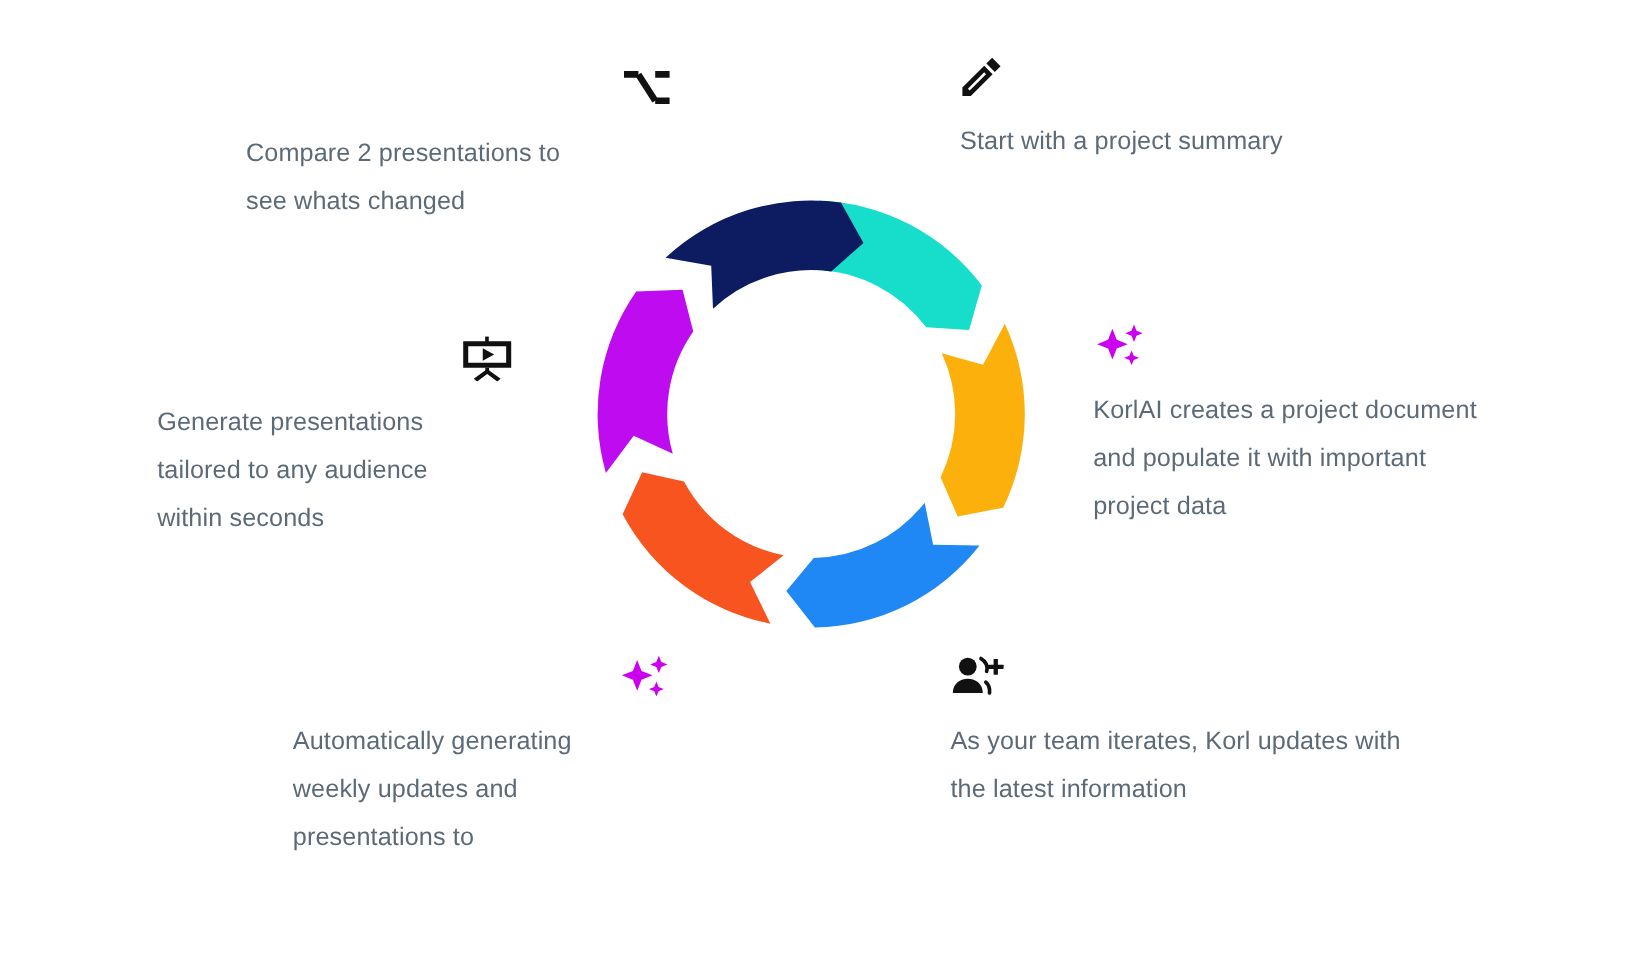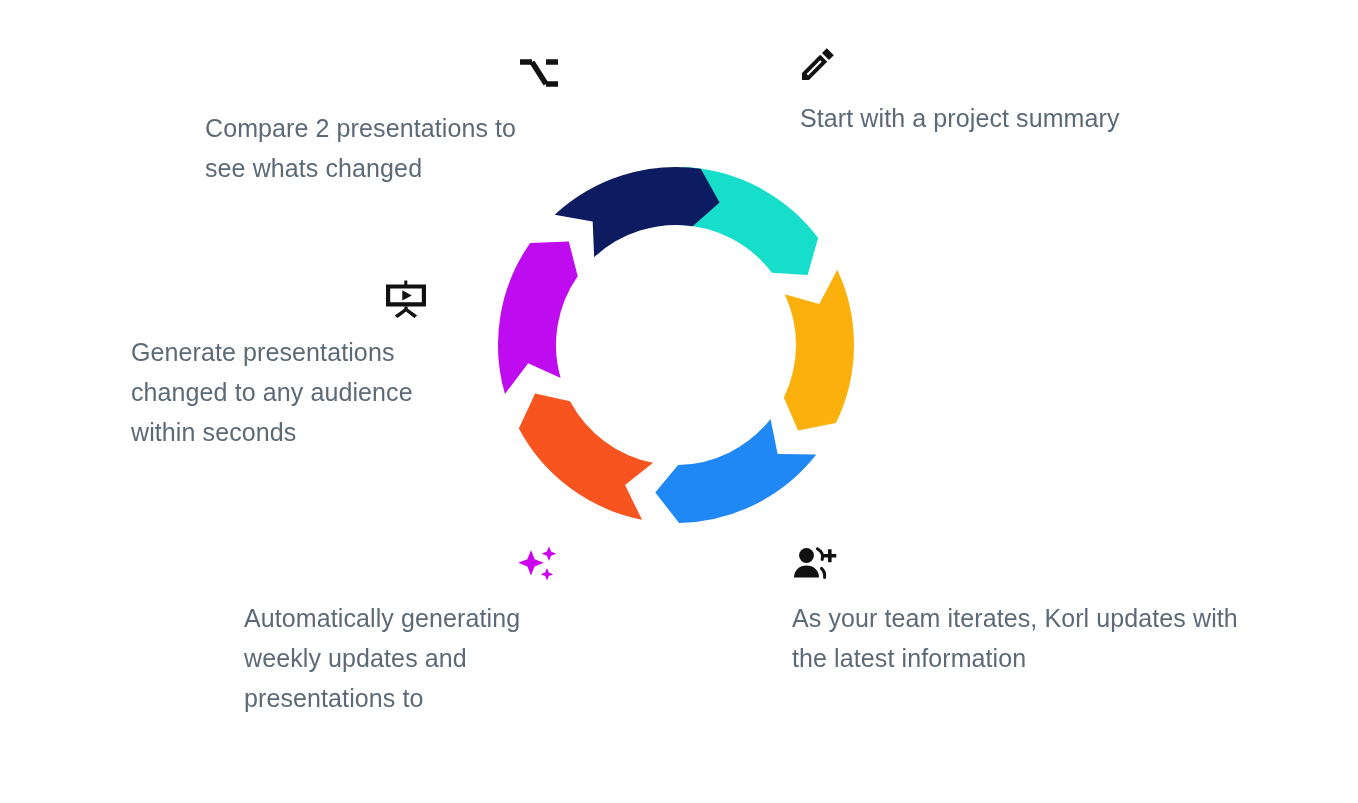--- a/index.html
+++ b/index.html
@@ -45,21 +45,21 @@
   .callout-icon {
     display: block;
     height: 38px;
     margin-bottom: 14px;
   }
   .callout-icon svg {
     display: block;
   }
   .callout-text {
     color: #5c6a78;
-    font-size: 25px;
+    font-size: 21px;
     line-height: 40px;
     font-family: "Liberation Sans", sans-serif;
     font-weight: 400;
     letter-spacing: 0.1px;
     white-space: pre-line;
   }
 
   
   .c-compare      { left: 205px; top: 56px;  width: 372px; }
   .c-compare .callout-icon { margin-left: 312px; }
@@ -127,20 +127,34 @@
         <g fill="#111111">
           <path d="M26.8 2.2 L22.0 7.0 L29.0 14.0 L33.8 9.2 Z"></path>
           <path d="M20.2 8.8 L2.0 27.0 L2.0 34.0 L9.0 34.0 L27.2 15.8 Z
                    M6.6 27.9 L20.2 14.3 L21.7 15.8 L8.1 29.4 Z" fill-rule="evenodd"></path>
         </g>
       </svg>
     </span>
     <div class="callout-text">Start with a project summary</div>
   </div>
 
+  <div class="callout c-aidoc">
+    <span class="callout-icon">
+      <svg width="46" height="38" viewBox="0 0 46 38">
+        <g fill="#CC00EE">
+          <path d="M16 4 L19.6 13.2 L28.8 16.8 L19.6 20.4 L16 29.6 L12.4 20.4 L3.2 16.8 L12.4 13.2 Z"></path>
+          <path d="M34 0.5 L36.1 5.6 L41.2 7.7 L36.1 9.8 L34 14.9 L31.9 9.8 L26.8 7.7 L31.9 5.6 Z"></path>
+          <path d="M32 22 L33.8 26.4 L38.2 28.2 L33.8 30 L32 34.4 L30.2 30 L25.8 28.2 L30.2 26.4 Z"></path>
+        </g>
+      </svg>
+    </span>
+    <div class="callout-text">KorlAI creates a project document
+and populate it with important
+project data</div>
+  </div>
 
   <div class="callout c-weekly">
     <span class="callout-icon">
       <svg width="46" height="38" viewBox="0 0 46 38">
         <g fill="#CC00EE">
           <path d="M16 4 L19.6 13.2 L28.8 16.8 L19.6 20.4 L16 29.6 L12.4 20.4 L3.2 16.8 L12.4 13.2 Z"></path>
           <path d="M34 0.5 L36.1 5.6 L41.2 7.7 L36.1 9.8 L34 14.9 L31.9 9.8 L26.8 7.7 L31.9 5.6 Z"></path>
           <path d="M32 22 L33.8 26.4 L38.2 28.2 L33.8 30 L32 34.4 L30.2 30 L25.8 28.2 L30.2 26.4 Z"></path>
         </g>
       </svg>
@@ -174,17 +188,17 @@
           <rect x="22.3" y="0.5" width="3.0" height="5.0"></rect>
           <path d="M4.0 4.4 L44.0 4.4 L44.0 26.4 L4.0 26.4 Z
                    M8.2 8.6 L8.2 22.2 L39.8 22.2 L39.8 8.6 Z" fill-rule="evenodd"></path>
           <path d="M20.3 10.2 L29.8 15.4 L20.3 20.6 Z"></path>
           <path d="M22.4 26.4 L25.6 26.4 L25.6 29.2 L22.4 29.2 Z"></path>
           <path d="M24.0 27.4 L35.2 35.6 L32.4 38.0 L24.0 31.6 L15.6 38.0 L12.8 35.6 Z"></path>
         </g>
       </svg>
     </span>
     <div class="callout-text">Generate presentations
-changed to any audience
+tailored to any audience
 within seconds</div>
   </div>
 
 </div>
 
 </body></html>

